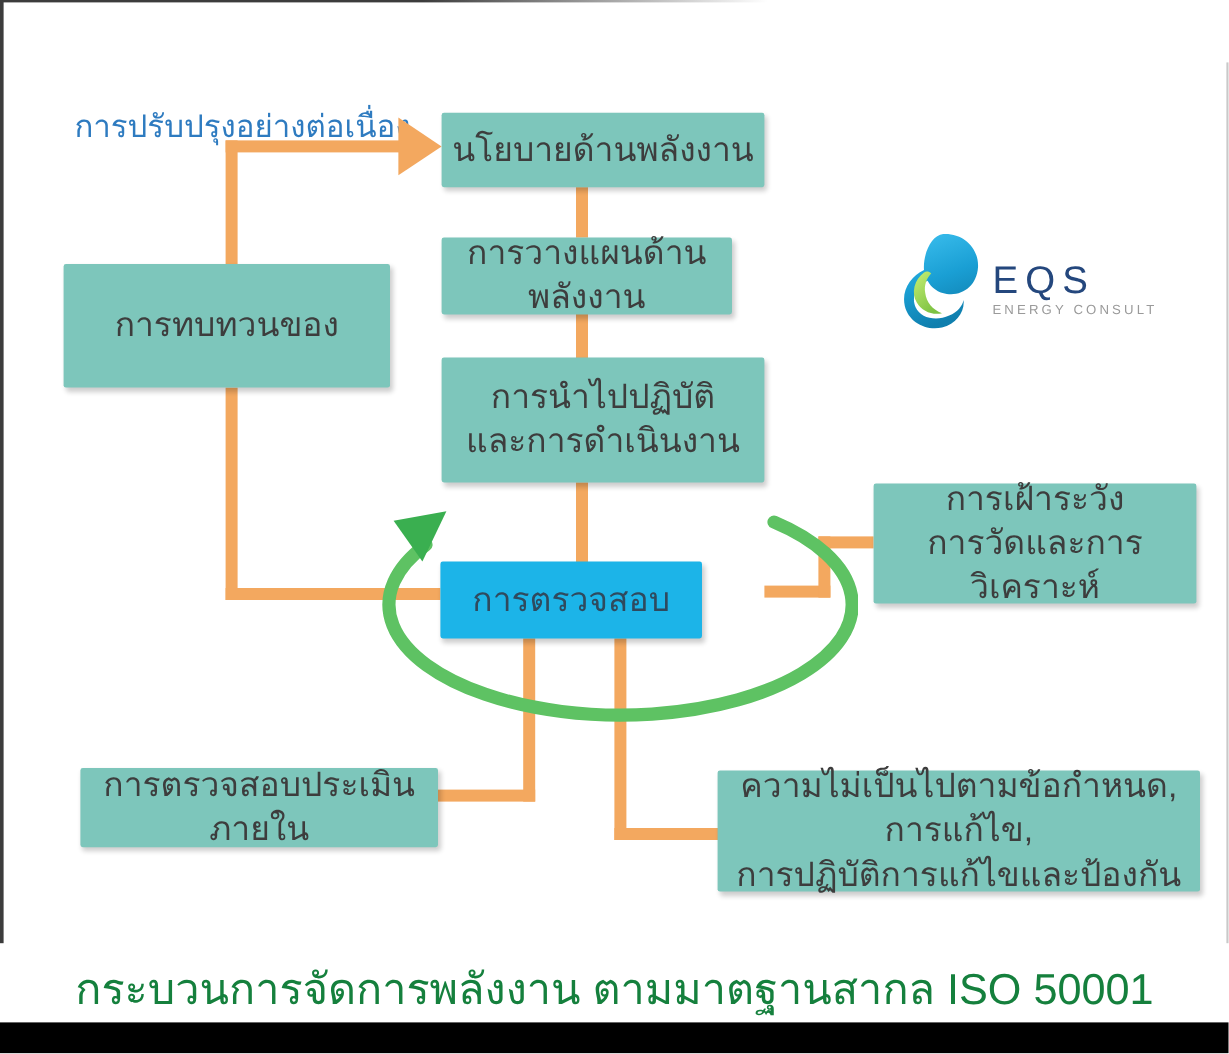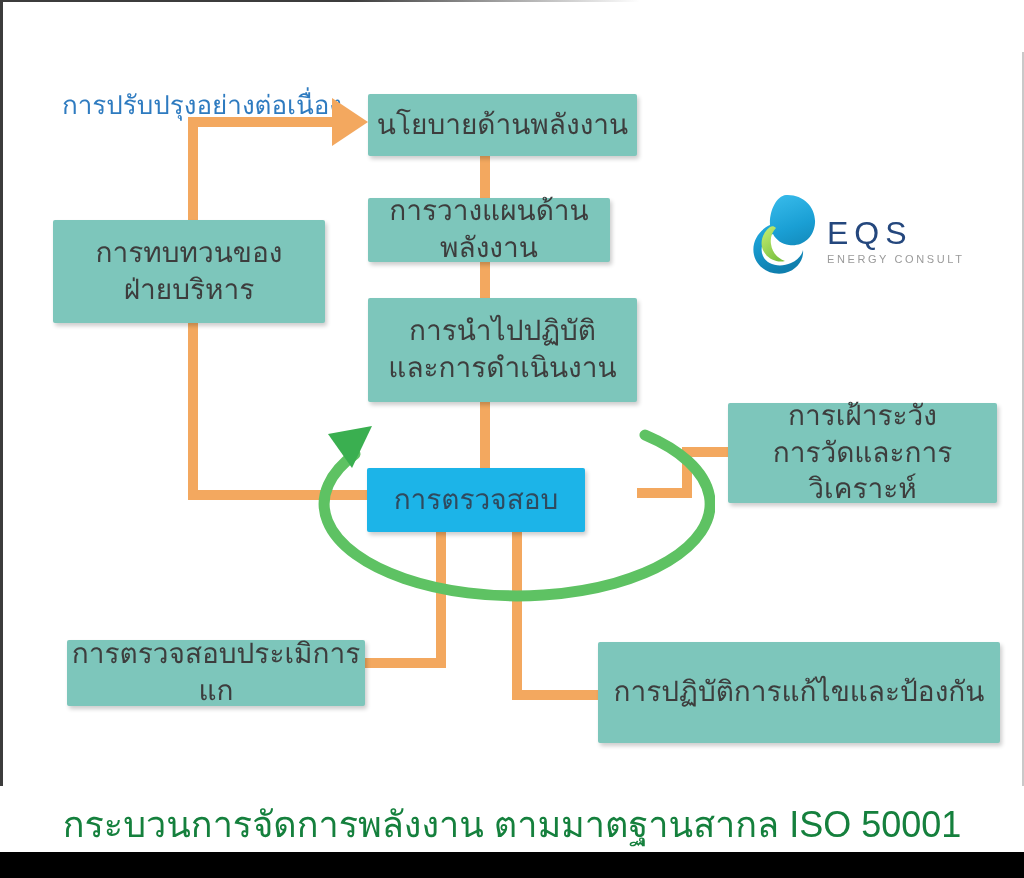--- a/index.html
+++ b/index.html
@@ -89,37 +89,37 @@
     <div>การวางแผนด้านพลังงาน</div>
   </div>
 
   <div class="box" style="left:368px;top:298px;width:269px;height:104px;">
     <div>การนำไปปฏิบัติ</div>
     <div>และการดำเนินงาน</div>
   </div>
 
   <div class="box" style="left:53px;top:220px;width:272px;height:103px;">
     <div>การทบทวนของ</div>
-    <div>ฝ่ายบริหาร</div>
   </div>
 
   <div class="box blue" style="left:367px;top:468px;width:218px;height:64px;">
     <div>การตรวจสอบ</div>
   </div>
 
   <div class="box" style="left:728px;top:403px;width:269px;height:100px;">
     <div>การเฝ้าระวัง</div>
     <div>การวัดและการวิเคราะห์</div>
   </div>
 
   <div class="box" style="left:67px;top:640px;width:298px;height:66px;">
-    <div>การตรวจสอบประเมิการแก</div>
+    <div>การตรวจสอบประเมินภายใน</div>
   </div>
 
   <div class="box" style="left:598px;top:642px;width:402px;height:101px;">
+    <div>ความไม่เป็นไปตามข้อกำหนด, การแก้ไข,</div>
     <div>การปฏิบัติการแก้ไขและป้องกัน</div>
   </div>
 
   <div class="logo">
     <svg class="logo-mark" viewBox="0 0 64 82">
       <defs>
         <linearGradient id="lgBlue" x1="0" y1="0" x2="0.3" y2="1">
           <stop offset="0" stop-color="#3ec1f0"></stop>
           <stop offset="0.55" stop-color="#1a9fd4"></stop>
           <stop offset="1" stop-color="#0f7fae"></stop>

